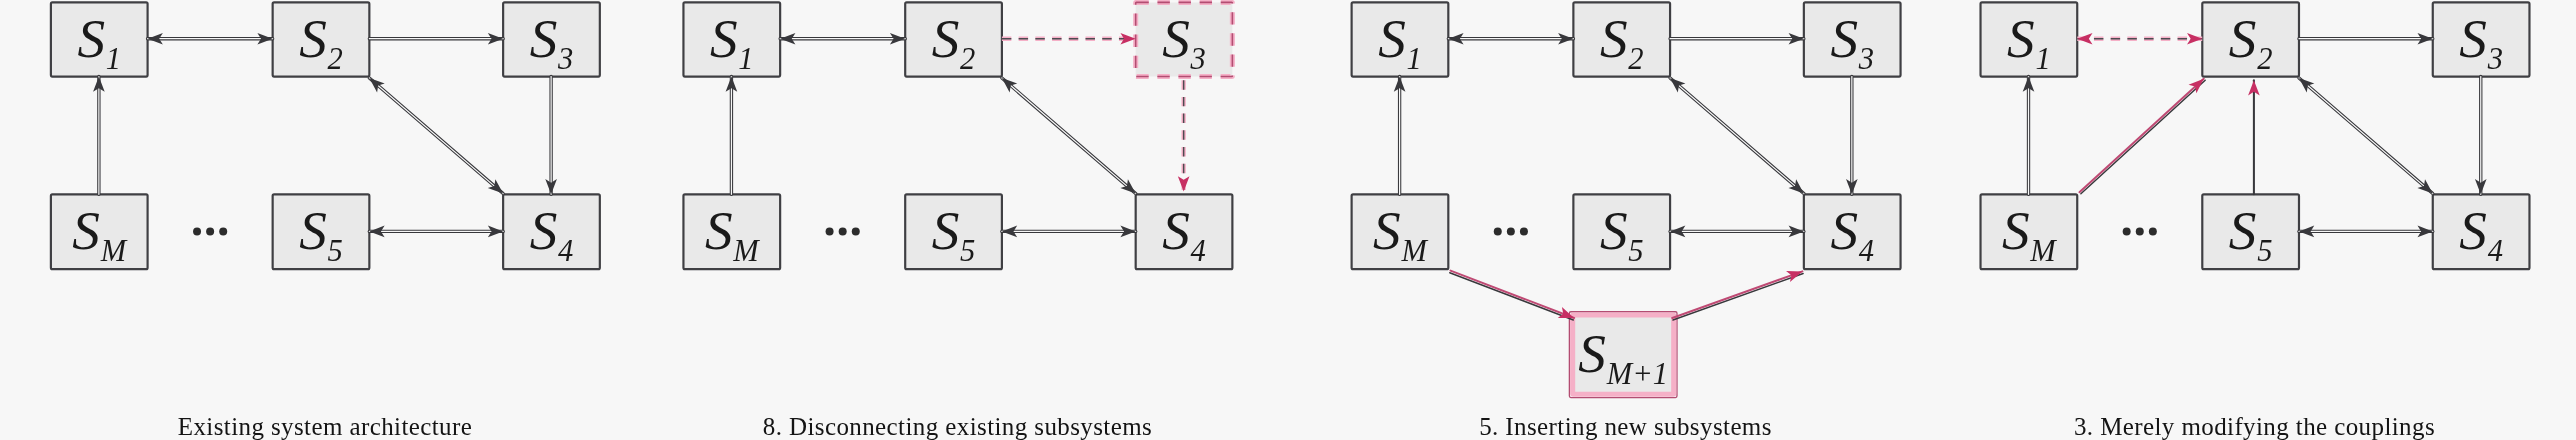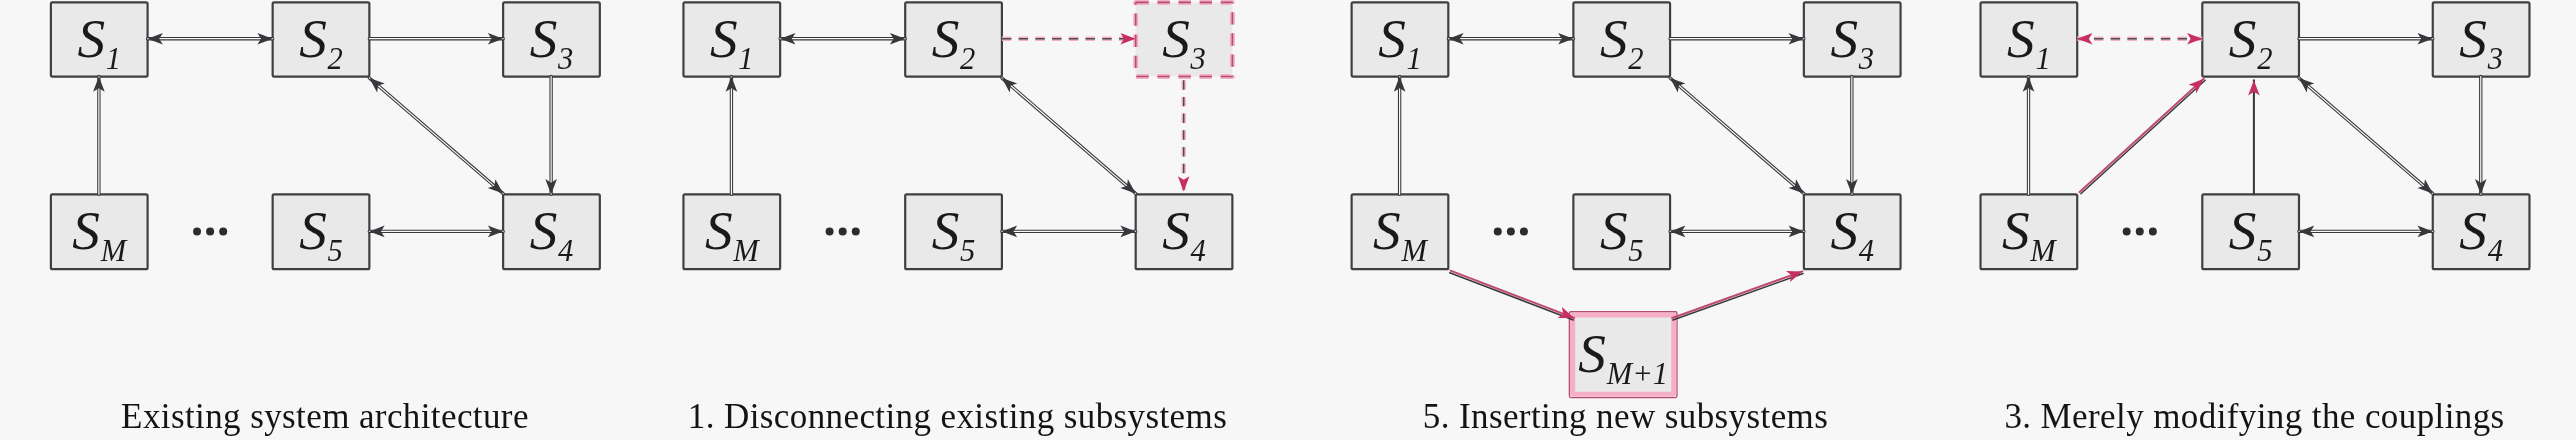--- a/index.html
+++ b/index.html
@@ -1,21 +1,21 @@
 <!DOCTYPE html>
 <html style="font-size:11.6px"><head>
 <meta charset="utf-8">
 <style>
   html,body{margin:0;padding:0;}
   body{width:2576px;height:441px;overflow:hidden;background:#f7f7f7;
        font-family:"Liberation Serif", serif;}
   #figure{position:relative;width:2328px;height:441px;}
   svg{position:absolute;left:0;top:0;}
-  .caption{position:absolute;top:399px;width:647px;text-align:center;
-           font-size:35px;line-height:1.05;color:#141414;
+  .caption{position:absolute;top:414px;width:647px;text-align:center;
+           font-size:25px;line-height:1.05;color:#141414;
            font-family:"Liberation Serif", serif;letter-spacing:0.4px;}
 </style>
 </head>
 <body>
 
 <div id="figure">
   <svg id="diagram" width="2576" height="441" viewBox="0 0 3543 606">
       <g transform="translate(0,0)">
         <rect x="70" y="3" width="133" height="102" fill="#e9e9e9" stroke="#3f3f43" stroke-width="3" rx="2"></rect>
         <text x="136.5" y="78" text-anchor="middle" font-family="&quot;Liberation Serif&quot;, serif" font-style="italic" font-size="76px" fill="#1a1a1a"><tspan>S</tspan><tspan font-size="42px" dy="16" dx="1">1</tspan></text>
@@ -178,17 +178,17 @@
         <path d="M758,105 L758,267" stroke="#38383c" stroke-width="4.6" fill="none" stroke-linecap="round"></path>
         <path d="M758,105 L758,267" stroke="#f7f7f7" stroke-width="1.7" fill="none" stroke-linecap="round"></path>
         <path d="M0,0 L-21,-8 L-16,0 L-21,8 Z" fill="#38383c" stroke="none" transform="translate(758,267) rotate(90)"></path>
         <path d="M508,318 L692,318" stroke="#38383c" stroke-width="4.6" fill="none" stroke-linecap="round"></path>
         <path d="M508,318 L692,318" stroke="#f7f7f7" stroke-width="1.7" fill="none" stroke-linecap="round"></path>
         <path d="M0,0 L-21,-8 L-16,0 L-21,8 Z" fill="#38383c" stroke="none" transform="translate(692,318) rotate(0)"></path>
         <path d="M0,0 L-21,-8 L-16,0 L-21,8 Z" fill="#38383c" stroke="none" transform="translate(508,318) rotate(180)"></path>
       </g>
     </svg>
   <div class="caption" style="left: 1.5px;">Existing system architecture</div>
-  <div class="caption" style="left: 634px;">1. Disconnecting existing subsystems</div>
+  <div class="caption" style="left: 634px;">8. Disconnecting existing subsystems</div>
   <div class="caption" style="left: 1302px;">5. Inserting new subsystems</div>
   <div class="caption" style="left: 1931px;">3. Merely modifying the couplings</div>
 </div>
 
 
 </body></html>

